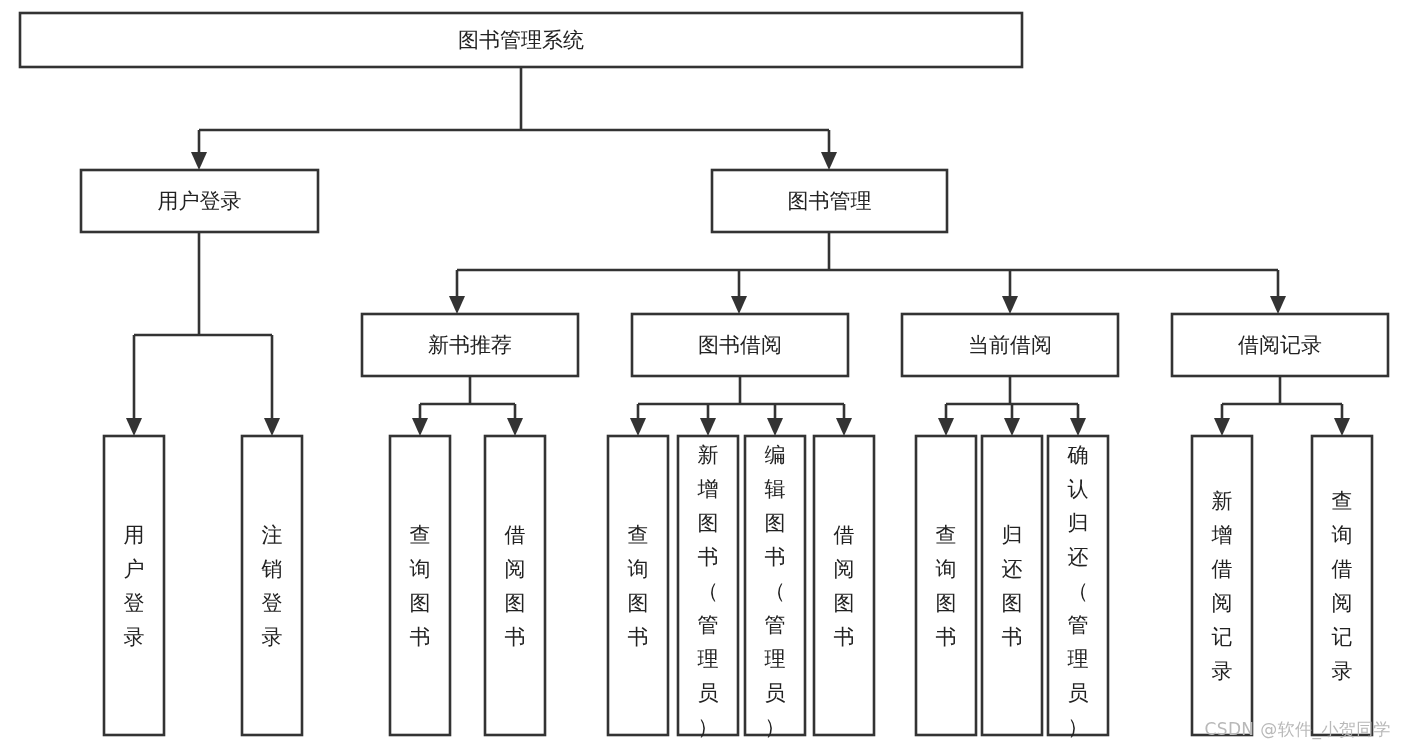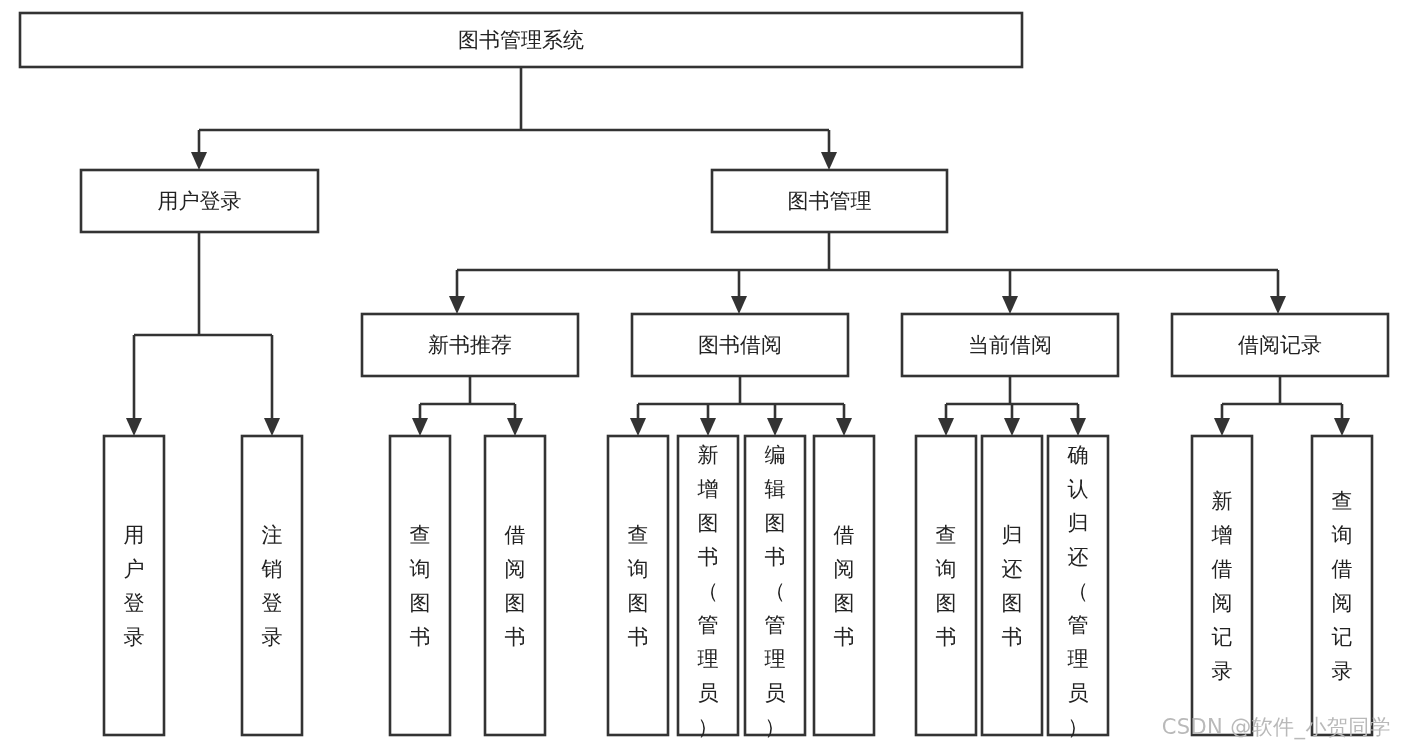--- a/index.html
+++ b/index.html
@@ -52,21 +52,21 @@
     font-family: "DejaVu Sans", "Liberation Sans", sans-serif;
     font-size: 21px;
     fill: #222222;
     text-anchor: middle;
   }
   .watermark {
     position: absolute;
     right: 14px;
     bottom: 6px;
     font-family: "DejaVu Sans", "Liberation Sans", sans-serif;
-    font-size: 21px;
+    font-size: 17px;
     color: #b9b9b9;
     white-space: nowrap;
     letter-spacing: 0.4px;
     user-select: none;
   }
 </style>
 </head>
 <body>
 
 <div id="diagram-root">

